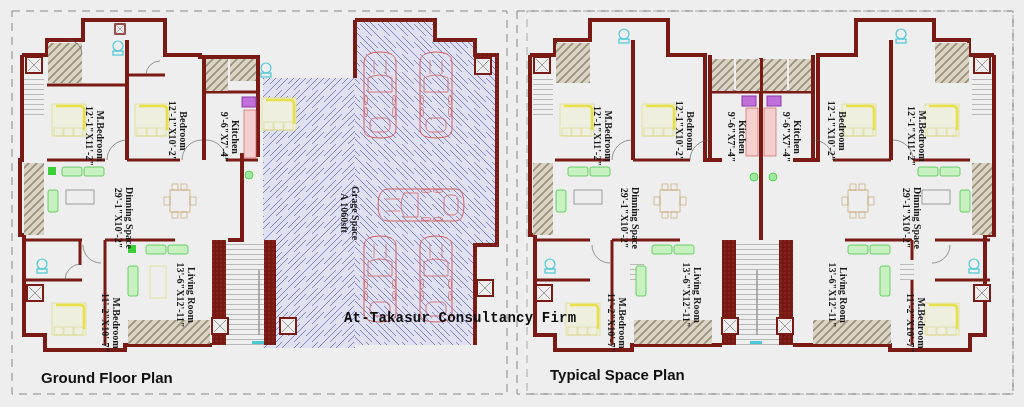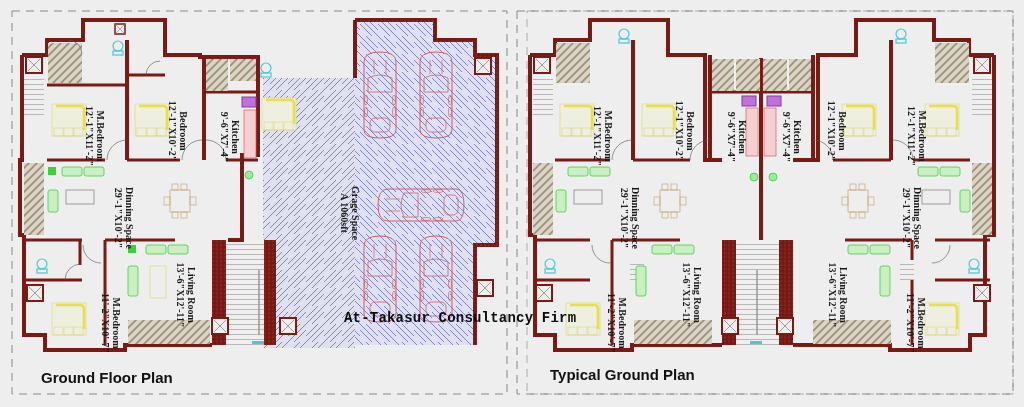--- a/index.html
+++ b/index.html
@@ -338,15 +338,15 @@
 <div class="room" style="left:788px;top:284px;width:100px;">
       <span>Living Room</span>
       <span>13'-6"X12'-11"</span>
     </div>
 <div class="room" style="left:866px;top:312px;width:100px;">
       <span>M.Bedroom</span>
       <span>11'-2"X10'-7"</span>
     </div>
 
 <div class="plan-title" style="left:41px;top:369px;">Ground Floor Plan</div>
-<div class="plan-title" style="left:550px;top:366px;">Typical Ground Plan</div>
+<div class="plan-title" style="left:550px;top:366px;">Typical Space Plan</div>
 <div class="firm">At-Takasur Consultancy Firm</div>
 </div>
 
 </body></html>

